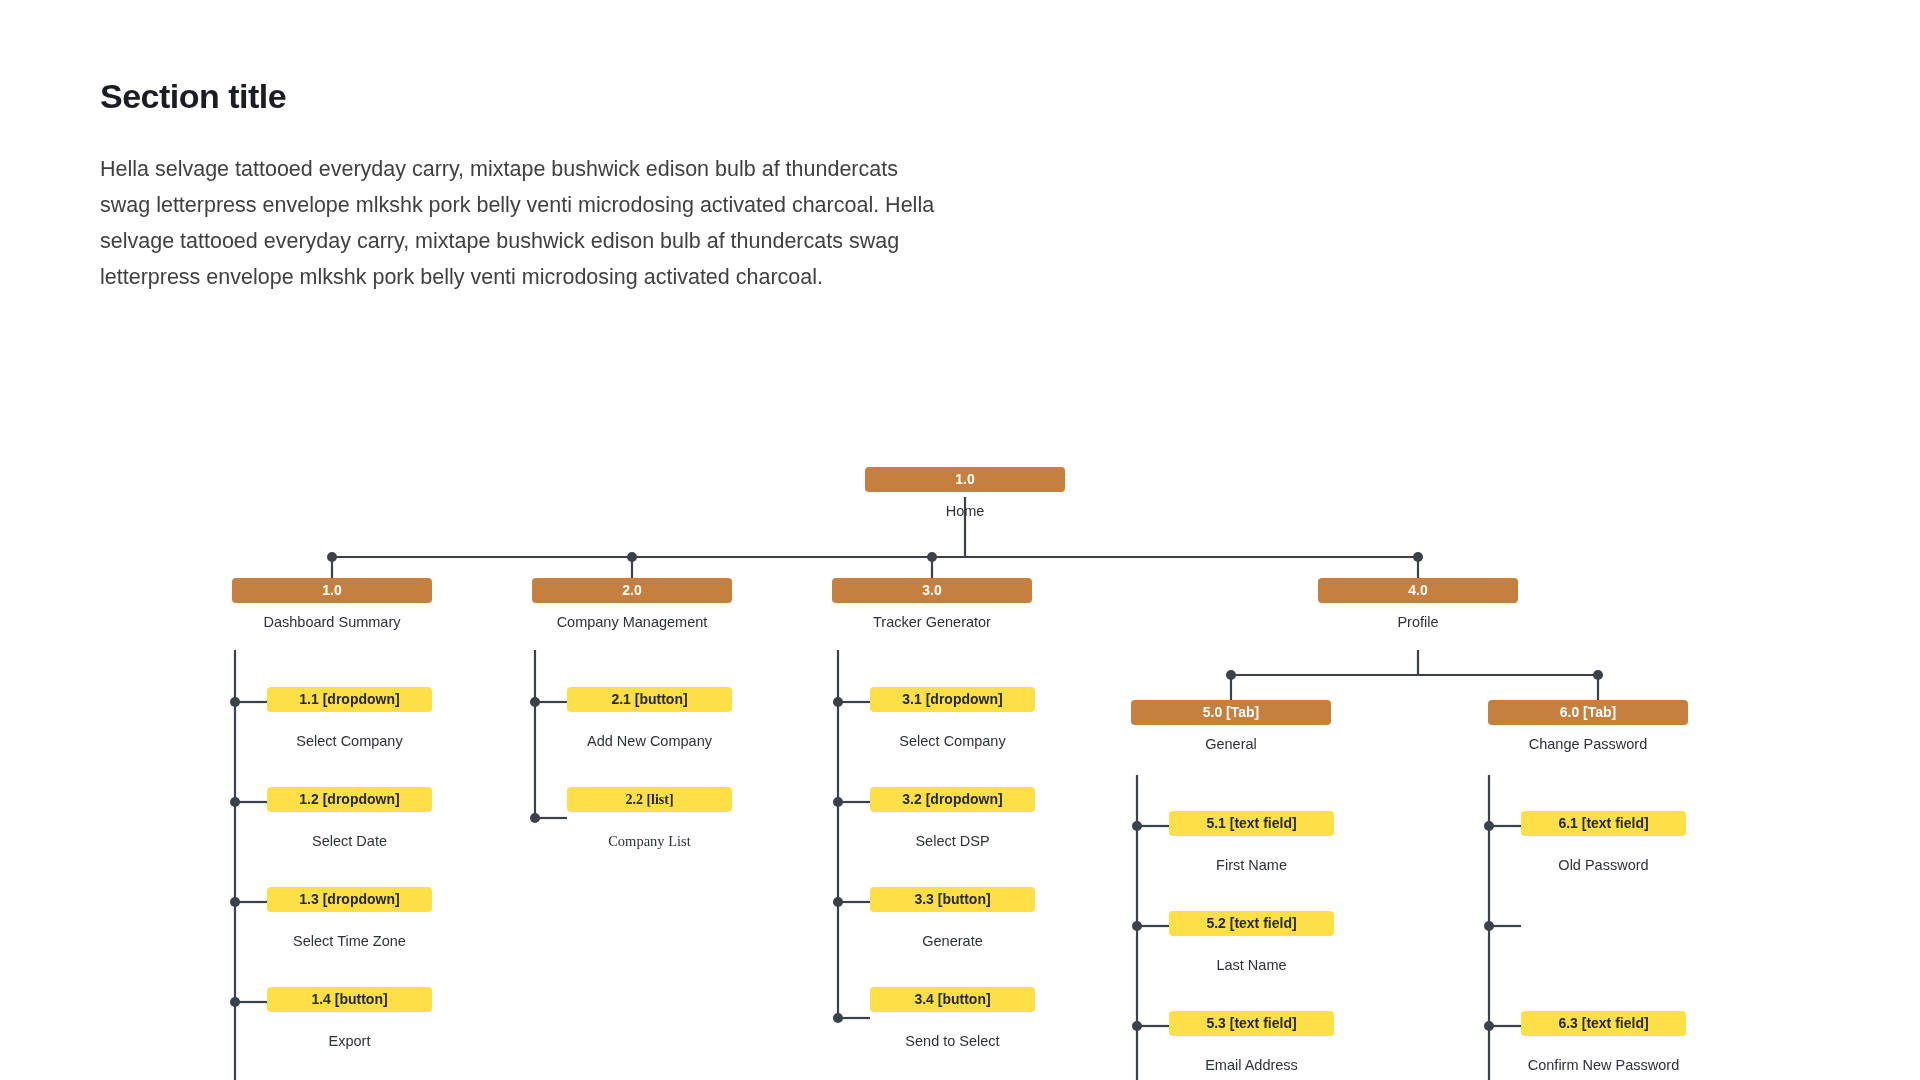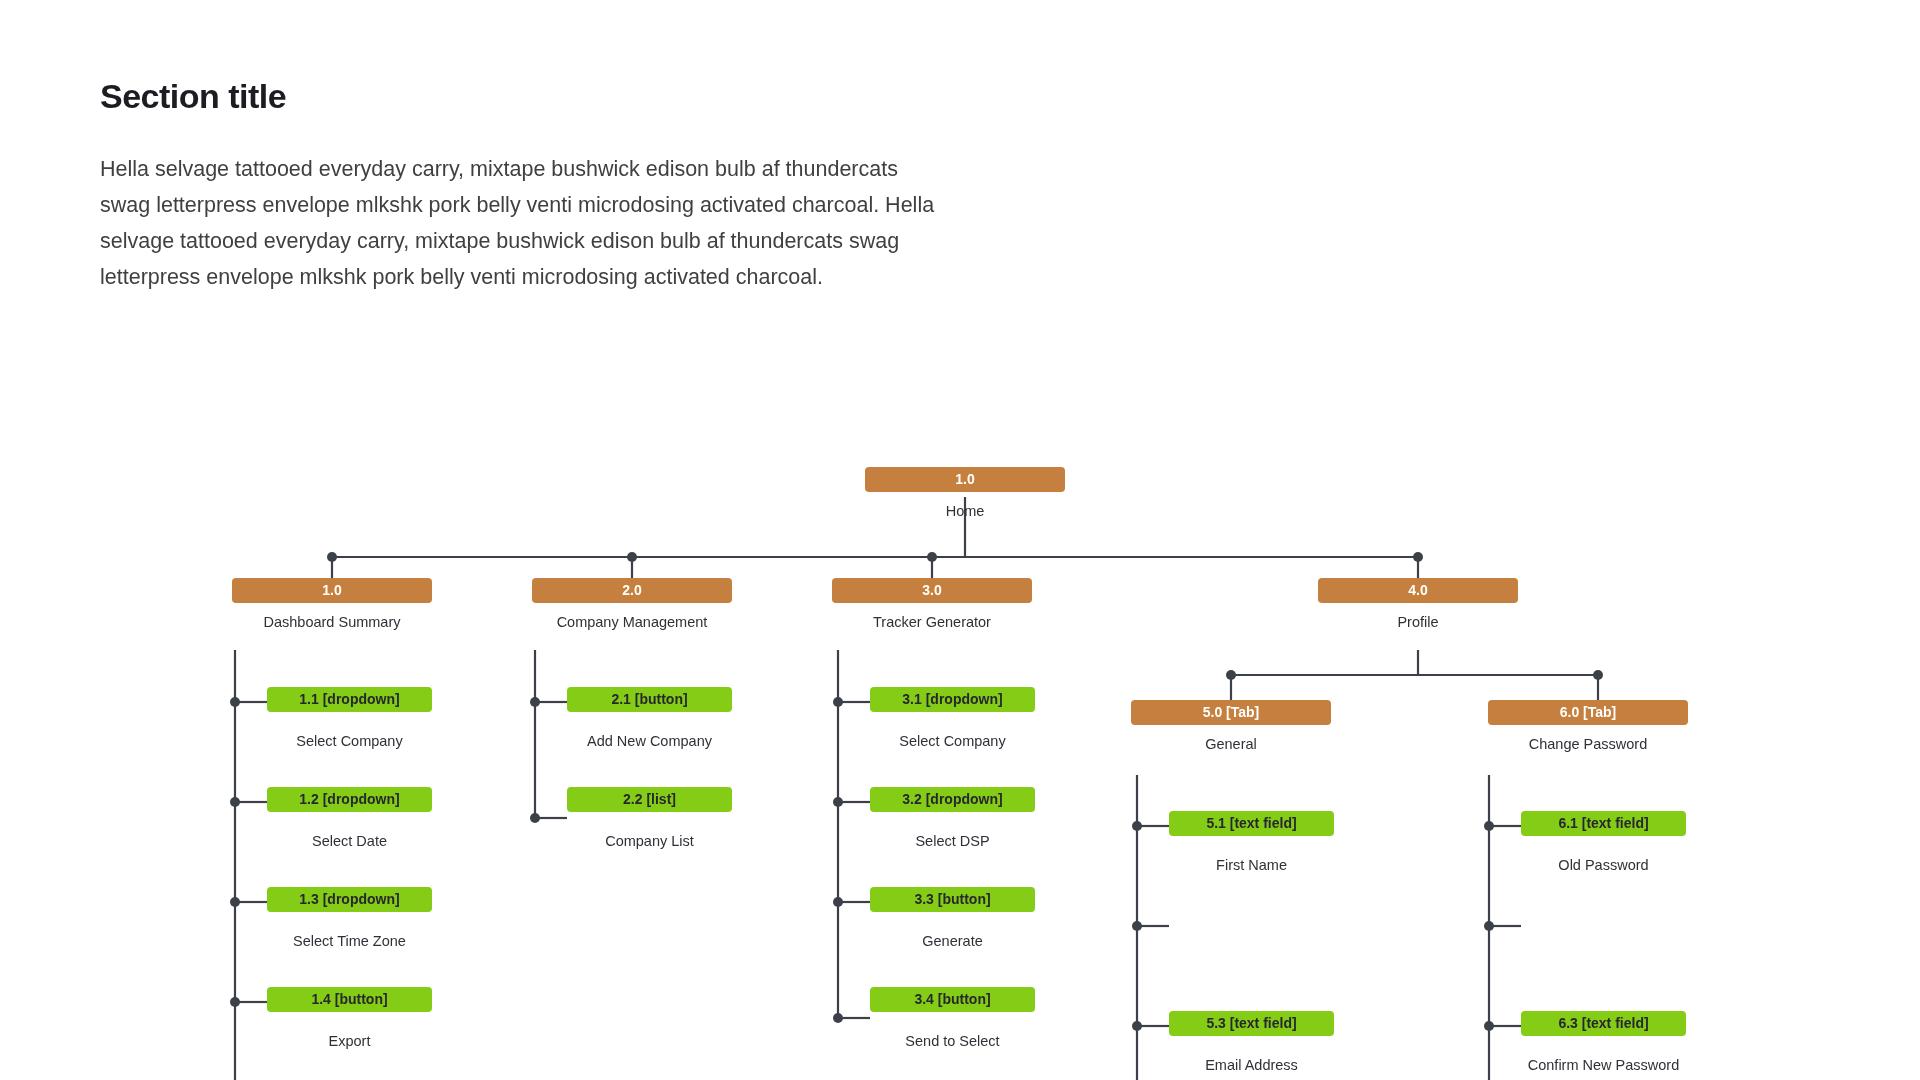--- a/index.html
+++ b/index.html
@@ -72,21 +72,21 @@
     white-space: nowrap;
     overflow: hidden;
   }
   .node-box.level-root,
   .node-box.level-main,
   .node-box.level-tab {
     background: #c5803f;
     color: #ffffff;
   }
   .node-box.level-leaf {
-    background: #84cc16;
+    background: #fde047;
     color: #26282d;
   }
   .node-label {
     font-size: 14.5px;
     font-weight: 400;
     color: #2e3137;
     padding-top: 11px;
     white-space: nowrap;
   }
   .node-label.leaf-label {
@@ -214,21 +214,21 @@
   </div>
   <div class="node" style="left:267px; top:987px; width:165px;">
     <div class="node-box level-leaf">1.4 [button]</div>
     <div class="node-label leaf-label">Export</div>
   </div>
 
   <div class="node" style="left:567px; top:687px; width:165px;">
     <div class="node-box level-leaf">2.1 [button]</div>
     <div class="node-label leaf-label">Add New Company</div>
   </div>
-  <div class="node" style="left:567px; top:787px; width:165px;">
+  <div class="node" style="left:567px; top:787px; width:165px;font-family:Liberation Serif, serif;">
     <div class="node-box level-leaf">2.2 [list]</div>
     <div class="node-label leaf-label">Company List</div>
   </div>
 
   <div class="node" style="left:870px; top:687px; width:165px;">
     <div class="node-box level-leaf">3.1 [dropdown]</div>
     <div class="node-label leaf-label">Select Company</div>
   </div>
   <div class="node" style="left:870px; top:787px; width:165px;">
     <div class="node-box level-leaf">3.2 [dropdown]</div>
@@ -249,20 +249,24 @@
   </div>
   <div class="node" style="left:1488px; top:700px; width:200px;">
     <div class="node-box level-tab">6.0 [Tab]</div>
     <div class="node-label">Change Password</div>
   </div>
 
   <div class="node" style="left:1169px; top:811px; width:165px;">
     <div class="node-box level-leaf">5.1 [text field]</div>
     <div class="node-label leaf-label">First Name</div>
   </div>
+  <div class="node" style="left:1169px; top:911px; width:165px;">
+    <div class="node-box level-leaf">5.2 [text field]</div>
+    <div class="node-label leaf-label">Last Name</div>
+  </div>
   <div class="node" style="left:1169px; top:1011px; width:165px;">
     <div class="node-box level-leaf">5.3 [text field]</div>
     <div class="node-label leaf-label">Email Address</div>
   </div>
 
   <div class="node" style="left:1521px; top:811px; width:165px;">
     <div class="node-box level-leaf">6.1 [text field]</div>
     <div class="node-label leaf-label">Old Password</div>
   </div>
   <div class="node" style="left:1521px; top:1011px; width:165px;">

